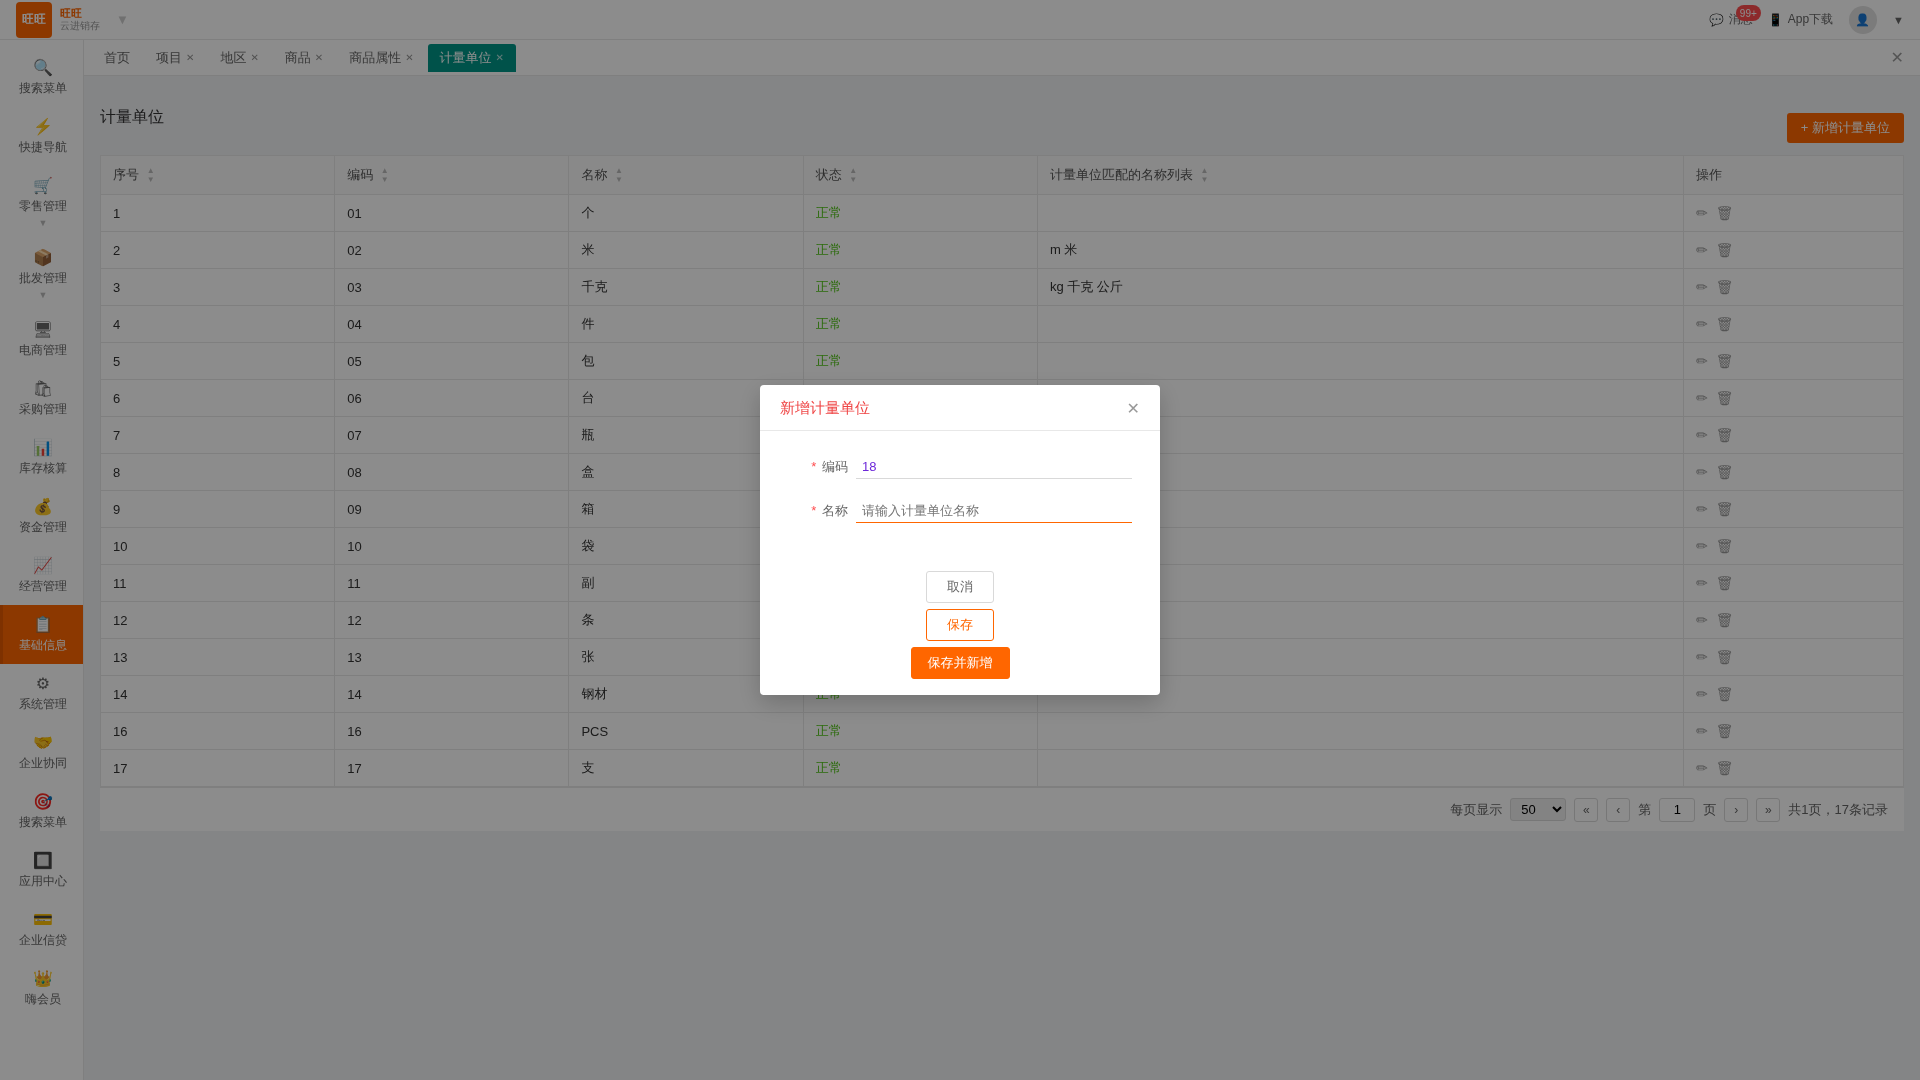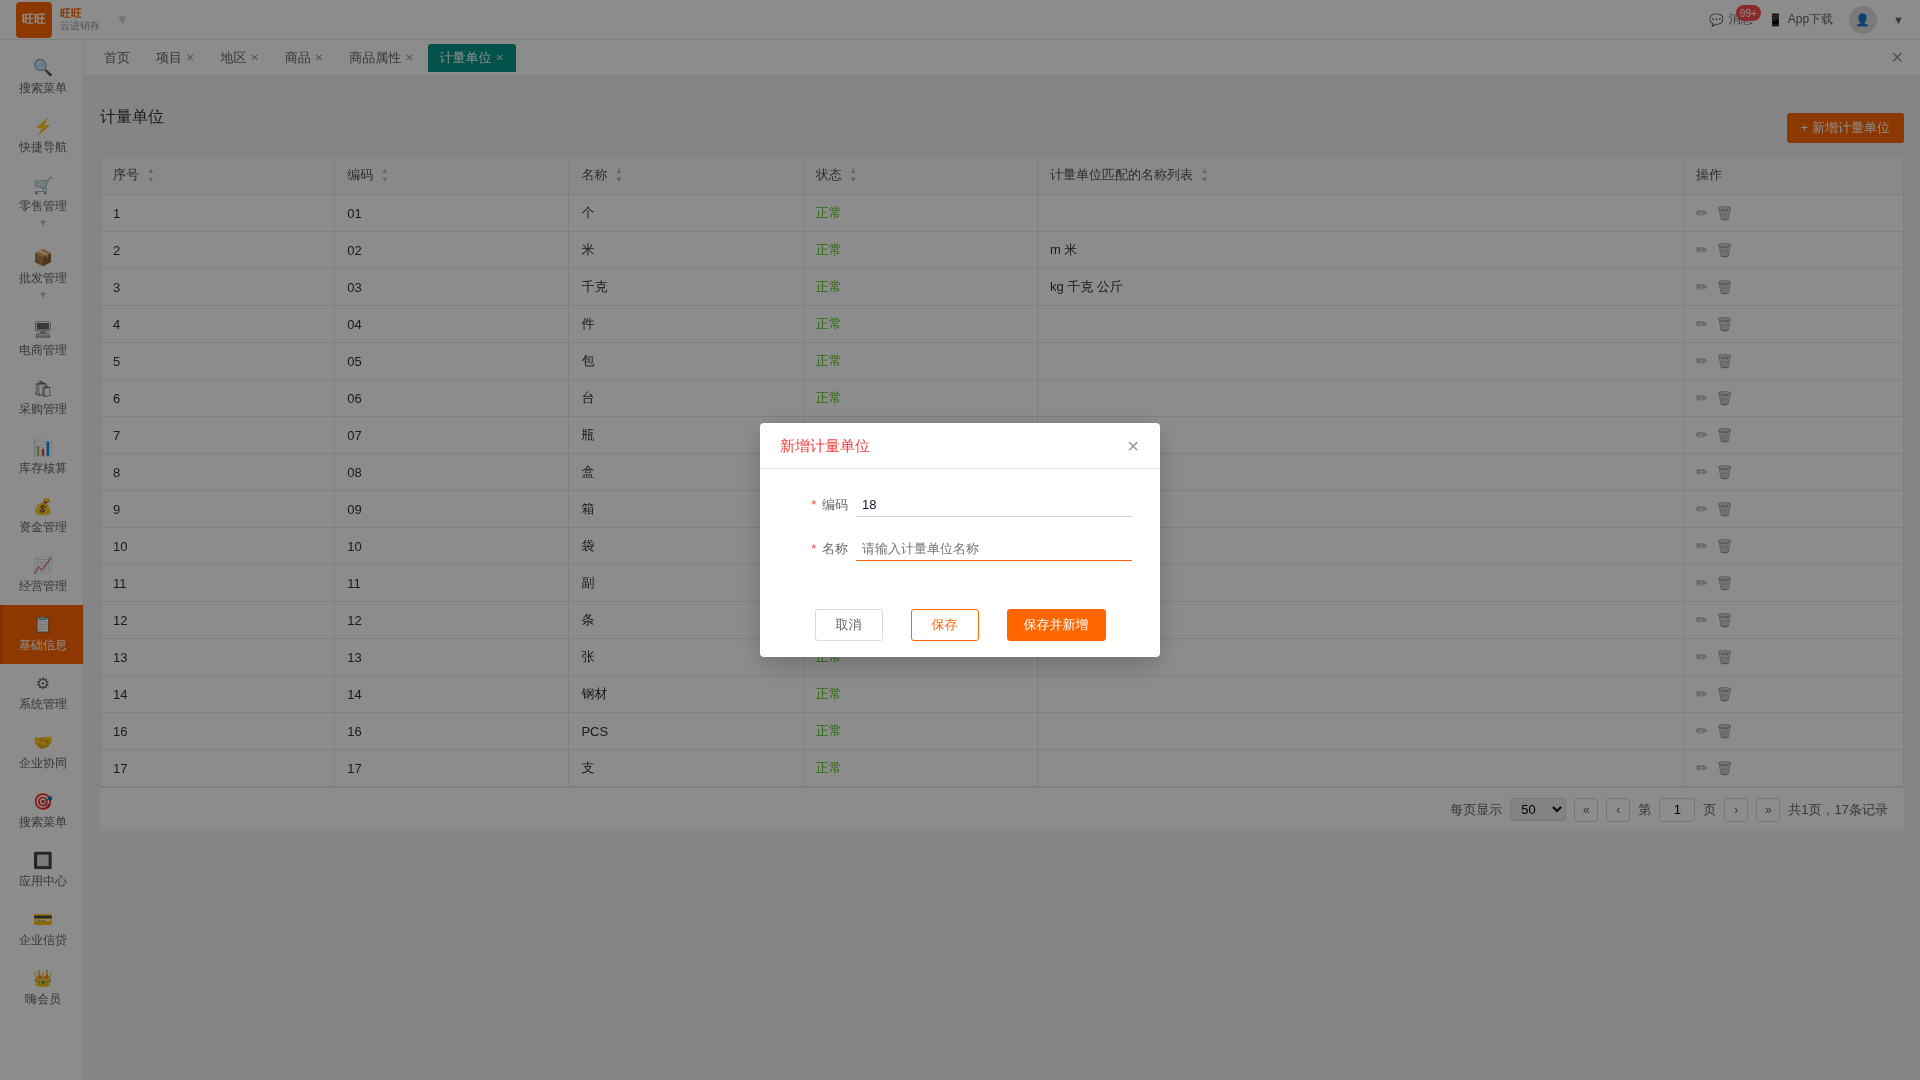--- a/index.html
+++ b/index.html
@@ -230,27 +230,28 @@
     .form-label {
       font-size: 13px; color: #666;
       width: 60px; text-align: right;
       flex-shrink: 0;
     }
     .form-label .required { color: #ff4d4f; margin-right: 2px; }
     .form-input {
       flex: 1;
       border: none; border-bottom: 1px solid #d9d9d9;
       padding: 4px 6px;
-      font-size: 13px; outline: none; color: #0f172a;
+      font-size: 13px; outline: none; color: #6d28d9;
     }
     .form-input.focused { border-bottom-color: #ff6600; }
     .modal-footer {
       padding: 12px 20px 16px;
       display: flex; align-items: center; justify-content: center;
-      gap: 28px;
+      gap: 6px;
+      flex-direction: column;
     }
     .btn-cancel {
       border: 1px solid #d9d9d9; background: #fff;
       color: #666; padding: 6px 20px;
       border-radius: 3px; cursor: pointer; font-size: 13px;
     }
     .btn-save {
       border: 1px solid #ff6600; background: #fff;
       color: #ff6600; padding: 6px 20px;
       border-radius: 3px; cursor: pointer; font-size: 13px;

